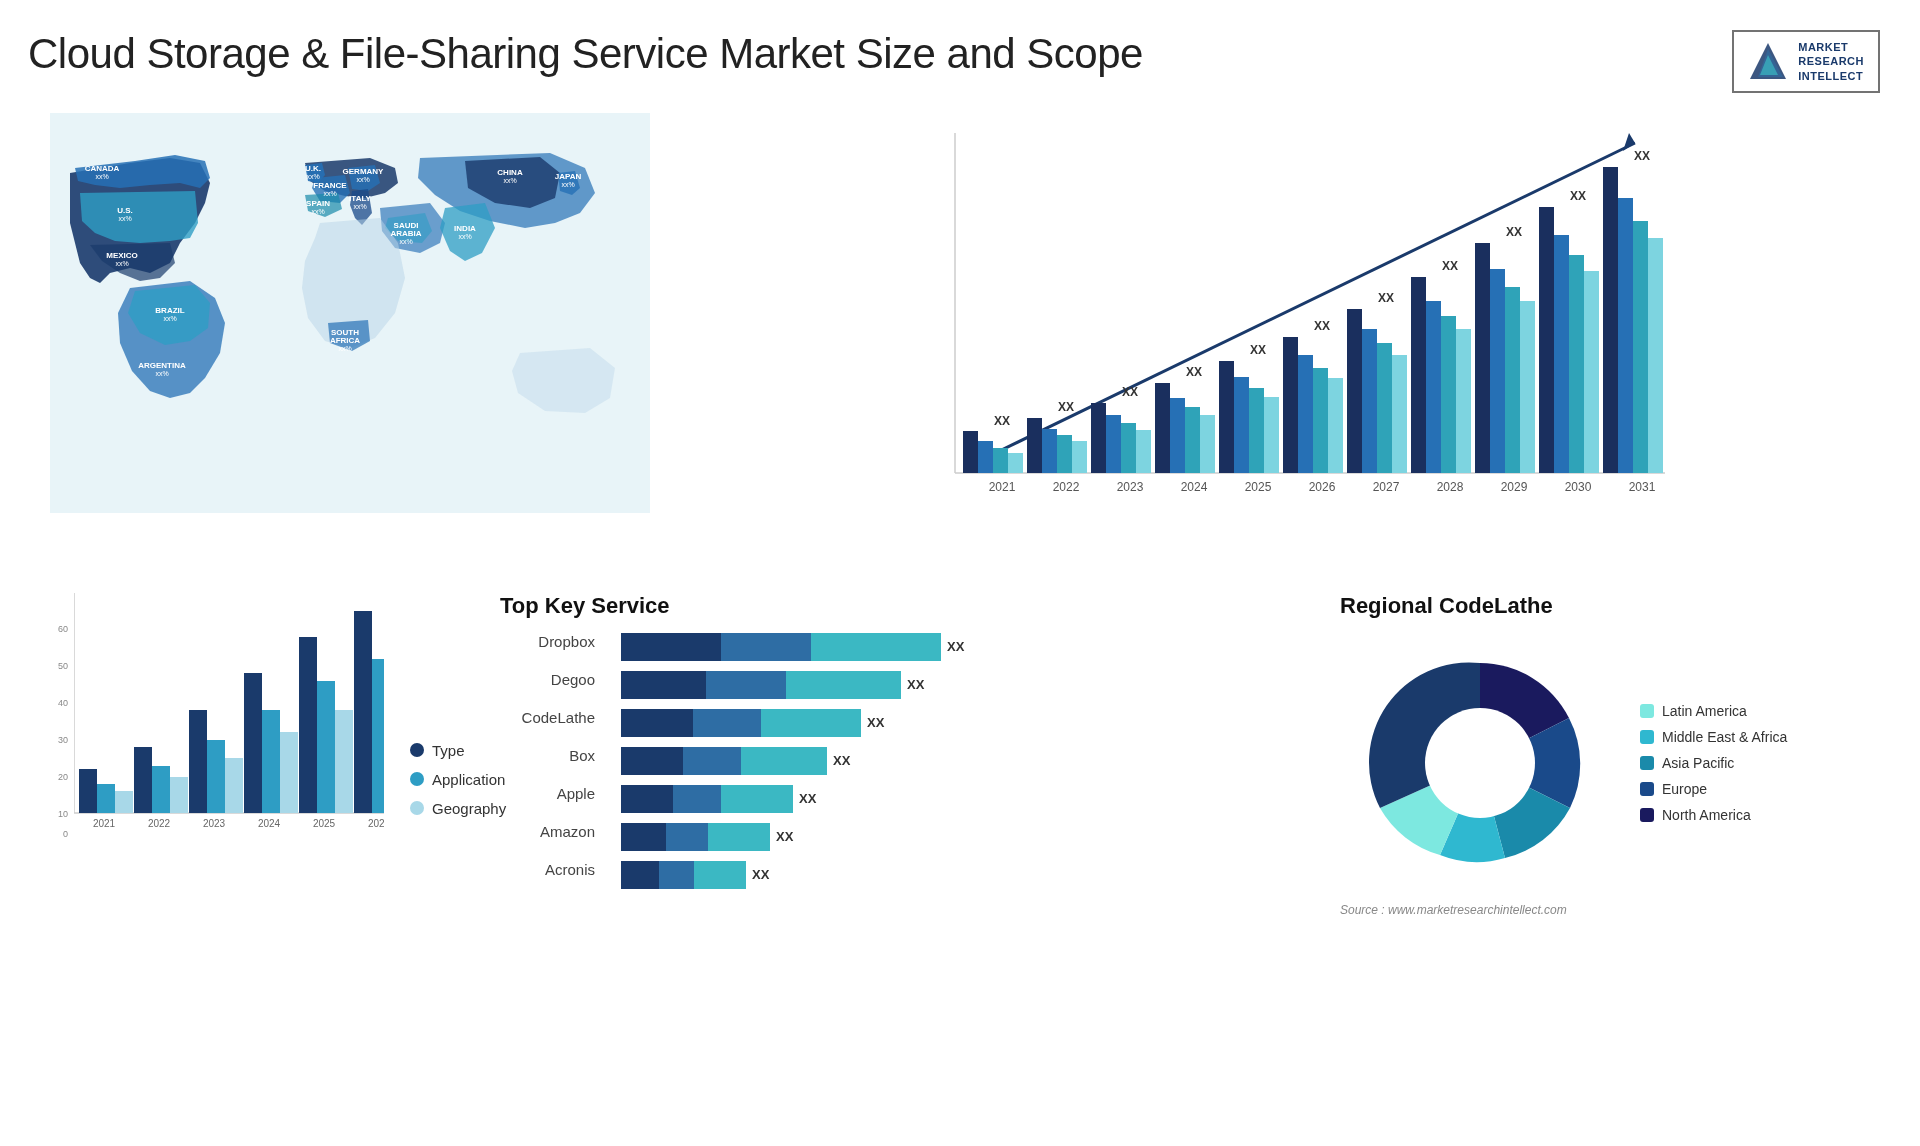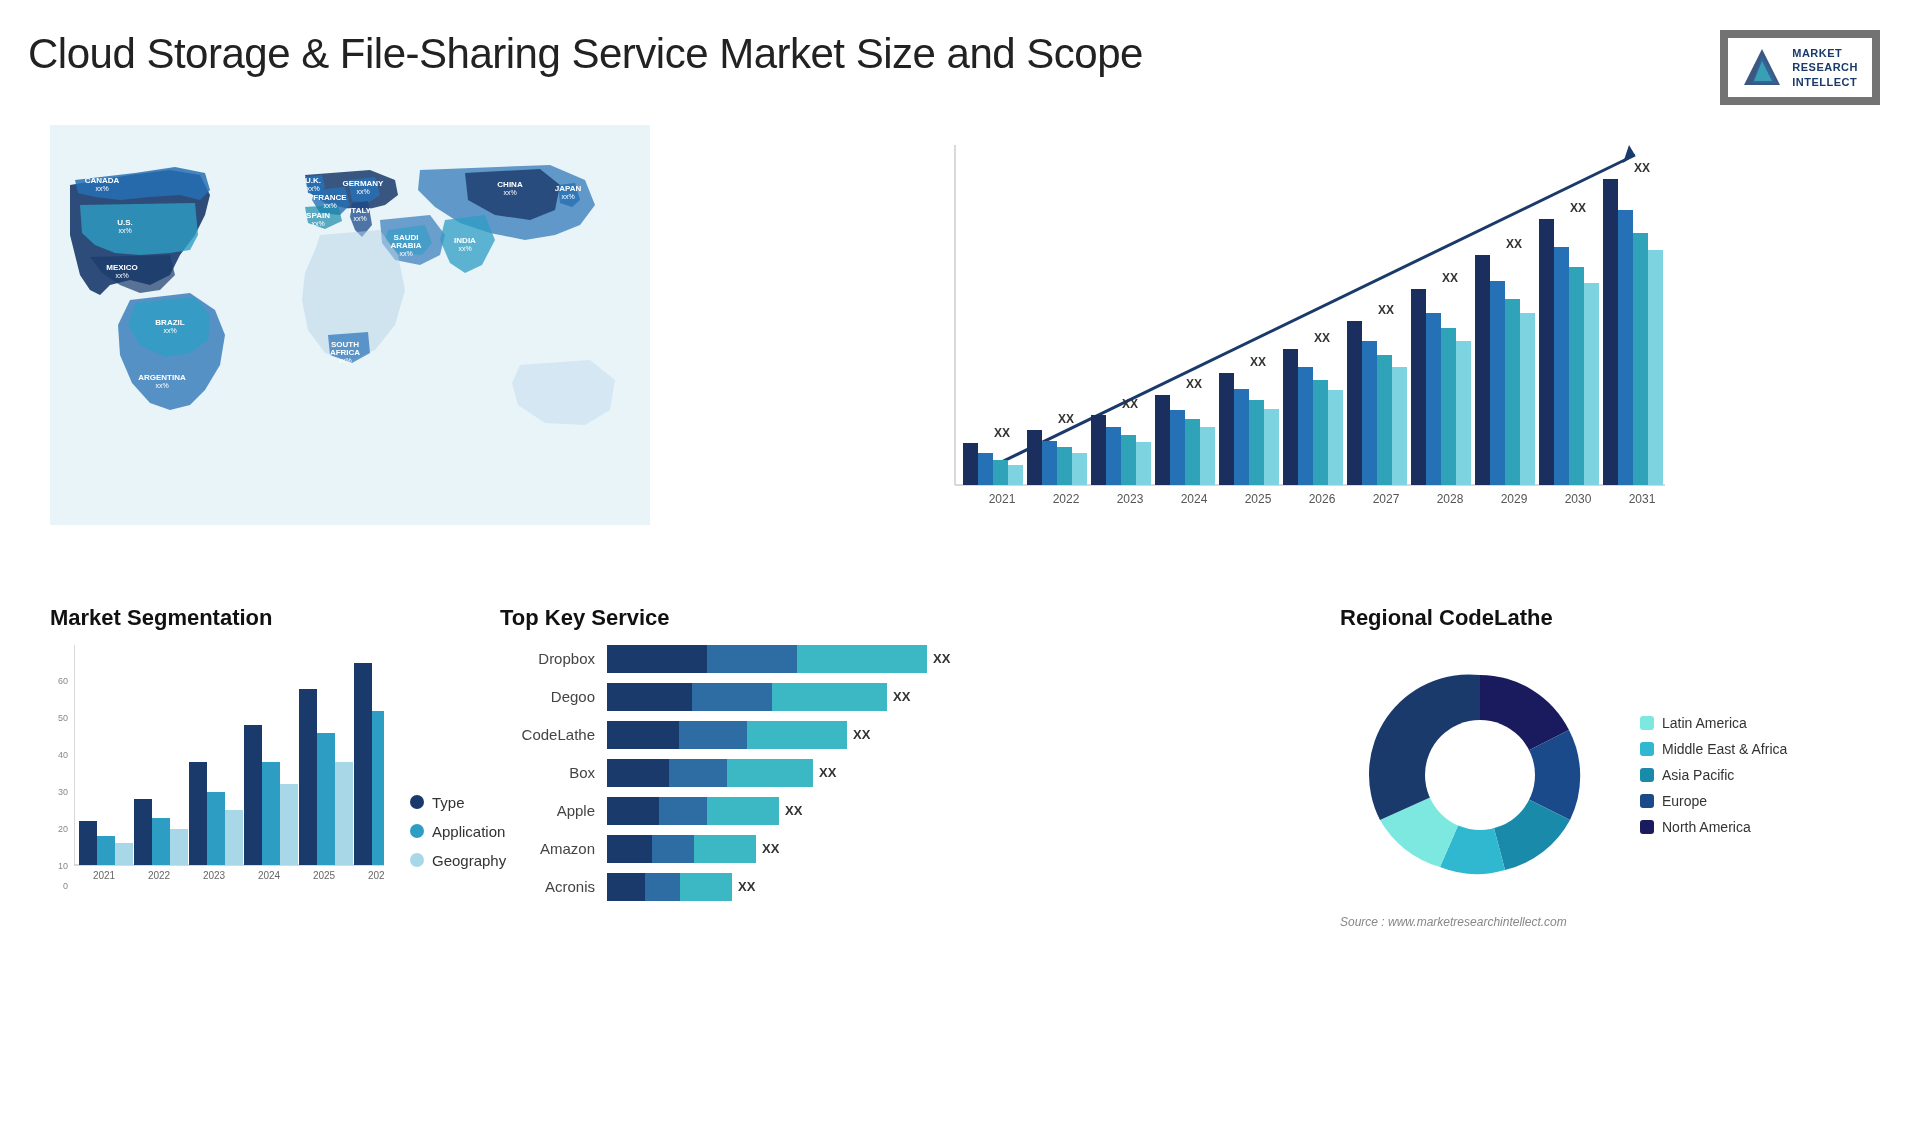--- a/index.html
+++ b/index.html
@@ -21,21 +21,21 @@
     }
     .main-title {
       font-size: 42px;
       font-weight: 300;
       color: #222;
       letter-spacing: -0.5px;
     }
     .logo-box {
       display: flex;
       align-items: center;
-      border: 8px solid #737373;
+      border: 2px solid #737373;
       padding: 8px 14px;
       gap: 10px;
     }
     .logo-icon {
       width: 40px;
       height: 40px;
     }
     .logo-text {
       font-size: 11px;
       font-weight: 700;
@@ -128,22 +128,22 @@
     .players-section {
       padding: 10px 20px;
     }
     .players-list {
       display: flex;
       flex-direction: column;
       gap: 10px;
     }
     .player-row {
       display: flex;
-      align-items: center;
-      gap: 12px;
+      align-items: flex-start;
+      gap: 26px;
     }
     .player-name {
       width: 95px;
       font-size: 15px;
       color: #444;
       text-align: right;
     }
     .player-bar-container {
       display: flex;
       align-items: center;
@@ -399,21 +399,20 @@
         <rect x="743" y="125" width="15" height="235" fill="#7dd4e0"></rect>
         <text x="737" y="47" font-size="12" font-weight="700" fill="#333" text-anchor="middle">XX</text>
         <text x="737" y="378" font-size="12" fill="#555" text-anchor="middle">2031</text>
       </svg>
     </div>
   </div>
 
   <div class="bottom-section">
 
     <div class="segmentation-section">
-      <h2 class="section-title">Market Segmentation</h2>
       <div class="seg-chart-wrapper">
         <div style="display:flex;flex-direction:column;align-items:flex-end;margin-right:4px;text-align:right;">
           <svg viewBox="0 0 20 220" width="20" height="220">
             <text x="18" y="15" font-size="9" fill="#888" text-anchor="end">60</text>
             <text x="18" y="52" font-size="9" fill="#888" text-anchor="end">50</text>
             <text x="18" y="89" font-size="9" fill="#888" text-anchor="end">40</text>
             <text x="18" y="126" font-size="9" fill="#888" text-anchor="end">30</text>
             <text x="18" y="163" font-size="9" fill="#888" text-anchor="end">20</text>
             <text x="18" y="200" font-size="9" fill="#888" text-anchor="end">10</text>
             <text x="18" y="220" font-size="9" fill="#888" text-anchor="end">0</text>

